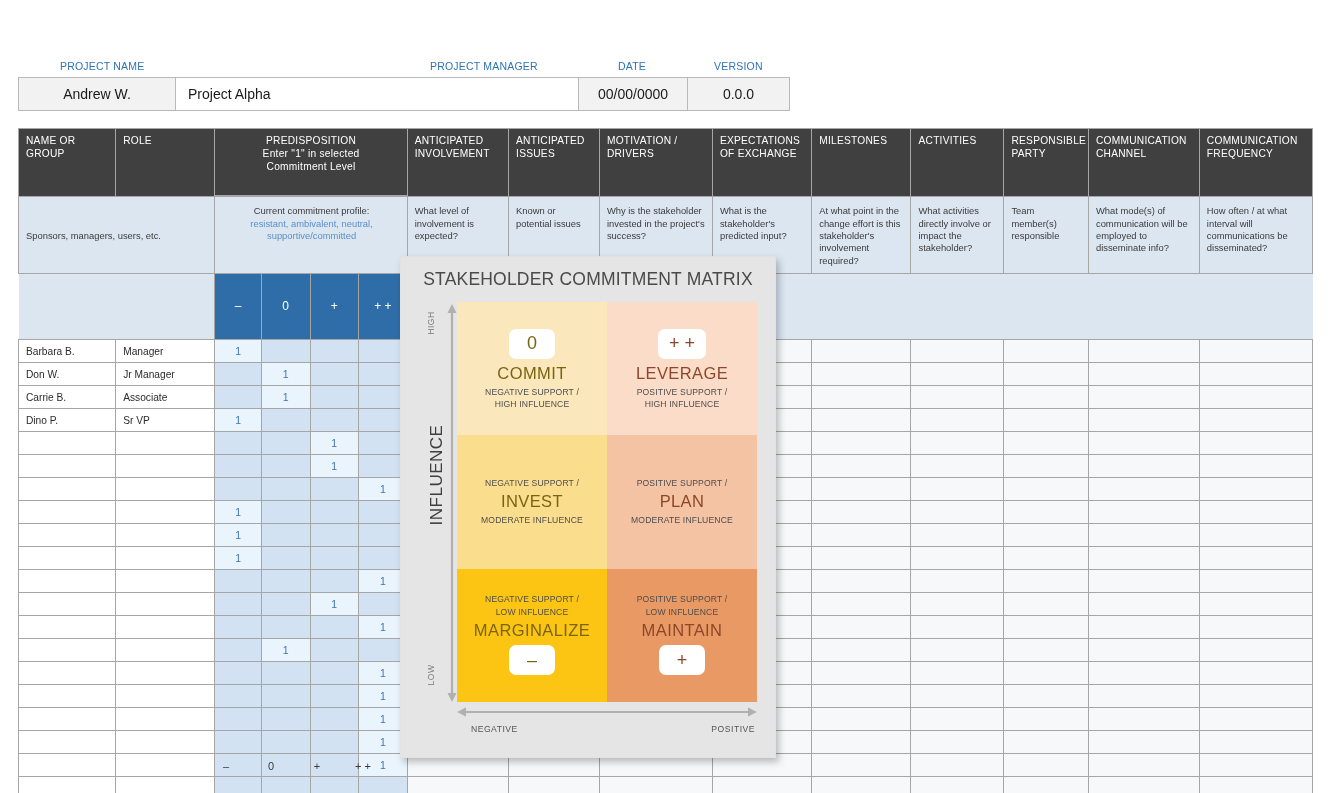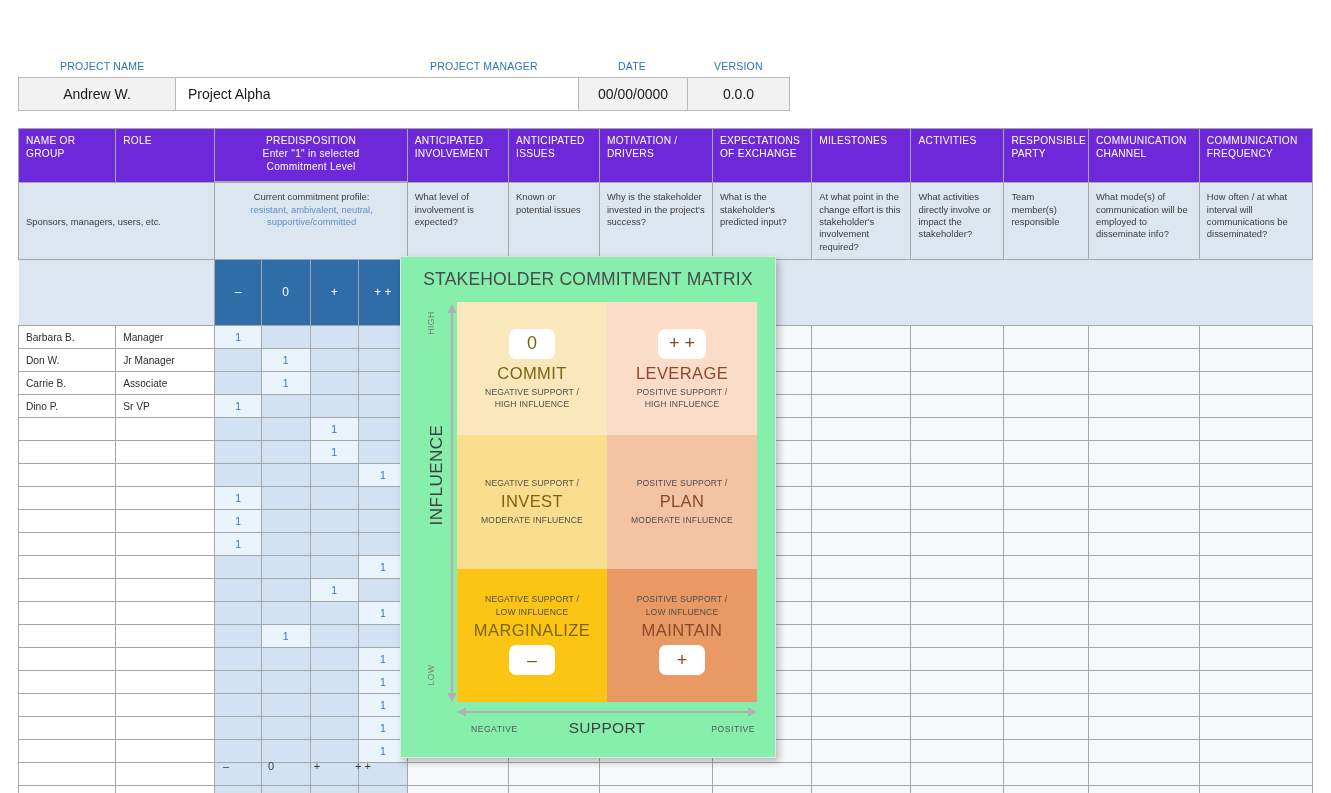--- a/index.html
+++ b/index.html
@@ -43,23 +43,23 @@
   .grid {
     position: absolute; left: 18px; top: 128px;
     width: 1295px;
     border-collapse: collapse;
     table-layout: fixed;
     font-size: 9.5px;
   }
   .grid td, .grid th { padding: 0; border: 1px solid #a6a6a6; vertical-align: top; }
 
   th.hdr {
-    background: #6d28d9; color: #fff; font-weight: normal;
+    background: #404040; color: #fff; font-weight: normal;
     font-size: 10.2px; text-align: left; letter-spacing: .25px;
-    padding: 6px 6px 8px 7px; line-height: 1.25; vertical-align: top;
+    padding: 6px 6px 22px 7px; line-height: 1.25; vertical-align: top;
     height: 45px;
   }
   th.hdr.ctr { text-align: center; padding-left: 4px; padding-right: 4px; }
 
   td.sub {
     background: #DCE6F1; color: #3a3a3a;
     font-size: 9.4px; line-height: 1.32; padding: 8px 6px 6px 7px;
     height: 66px;
   }
   td.sub.ctr { text-align: center; }
@@ -85,21 +85,21 @@
   }
   .legend .lg {
     position: absolute; top: 0; text-align: center;
     font-size: 11px; color: #3a3a3a;
   }
 
   
   .matrix-card {
     position: absolute; left: 400px; top: 256px;
     width: 376px; height: 502px;
-    background: #86efac;
+    background: #e5e5e5;
     border: 1px solid #e2e2e2;
     box-shadow: 3px 4px 7px rgba(0,0,0,.25);
     z-index: 30;
   }
   .matrix-title {
     position: absolute; left: 0; top: 12px; width: 100%;
     text-align: center; font-size: 17.5px; color: #4a4a4a;
     letter-spacing: .2px; font-weight: normal;
   }
 
@@ -672,17 +672,16 @@
         </div>
       </div>
 
     <div class="h-axis">
       <svg class="h-arrow" width="300" height="12" viewBox="0 0 300 12">
         <line x1="9" y1="6" x2="291" y2="6" stroke="#b0b0b0" stroke-width="2.2"></line>
         <polygon points="0,6 9,1.5 9,10.5" fill="#b0b0b0"></polygon>
         <polygon points="300,6 291,1.5 291,10.5" fill="#b0b0b0"></polygon>
       </svg>
       <span class="h-neg">NEGATIVE</span>
-      <span class="h-support">SUPPORT</span>
       <span class="h-pos">POSITIVE</span>
     </div>
   </div>
 </div>
 
 </body></html>

